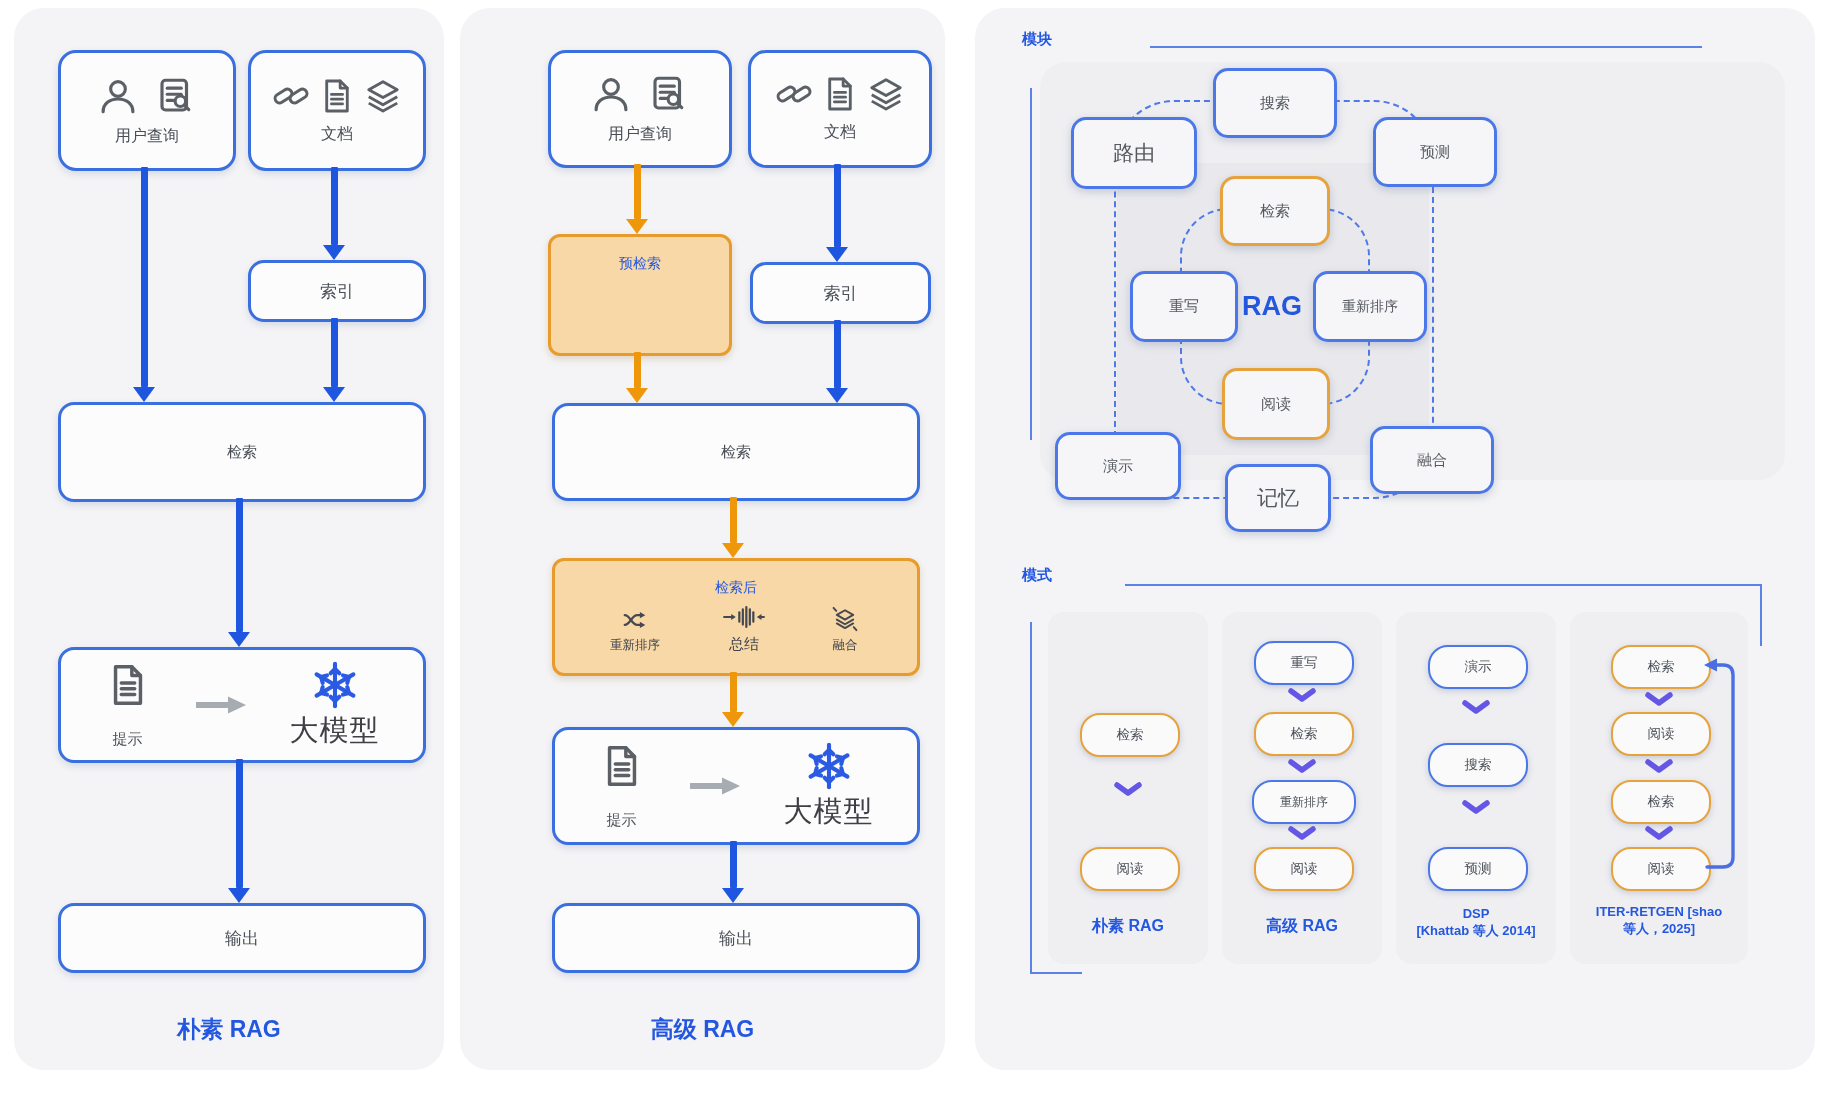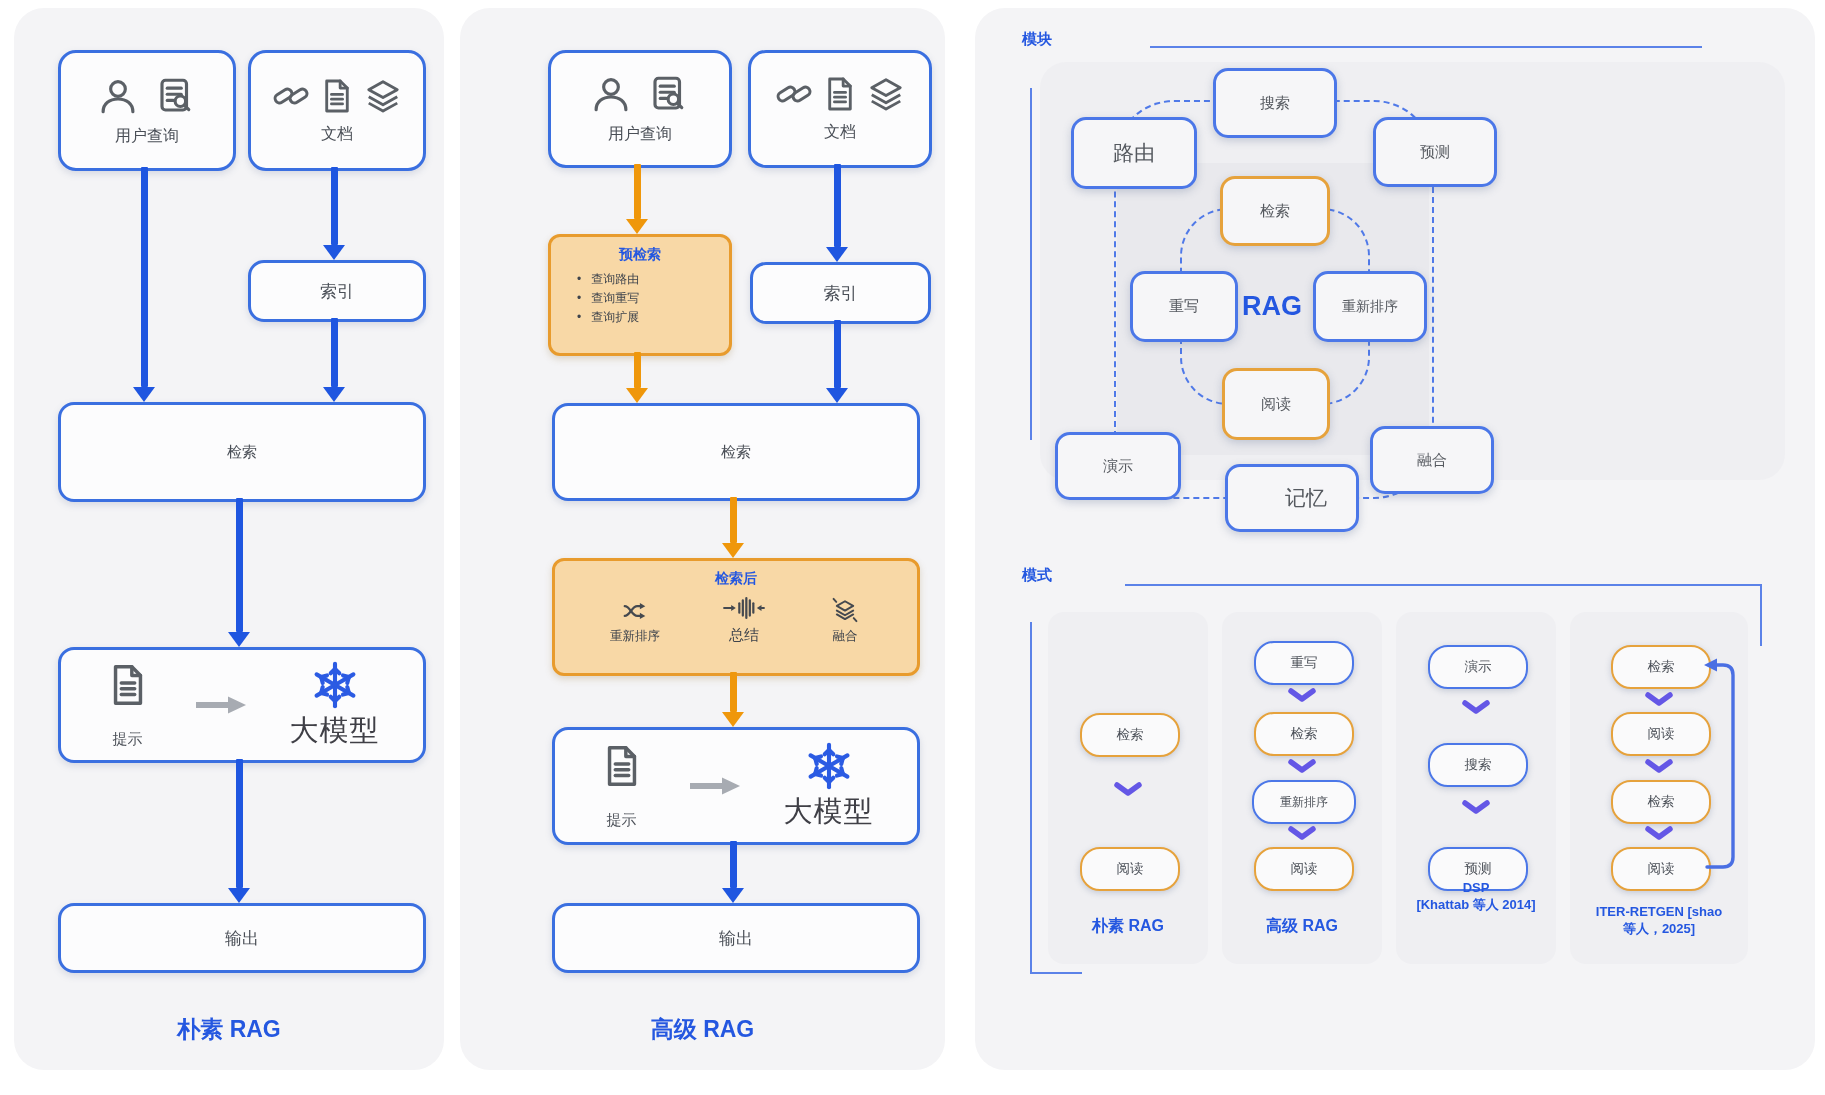--- a/index.html
+++ b/index.html
@@ -28,21 +28,21 @@
   .ring{position:absolute;border:2.5px dashed #4f79e8;}
   .line{position:absolute;background:#5b82e8;}
   .va{position:absolute;width:7px;border-radius:1px;}
   .va::after{content:"";position:absolute;bottom:-15px;left:50%;margin-left:-11px;width:0;height:0;
        border-left:11px solid transparent;border-right:11px solid transparent;border-top:15px solid;}
   .va.blue{color:#1f56e0;background:#1f56e0;}
   .va.orange{color:#ef970b;background:#ef970b;}
   .blue-label{position:absolute;color:#2457e0;font-weight:bold;text-align:center;}
   .sec-label{position:absolute;color:#2457e0;font-weight:bold;font-size:15px;}
   .icon-row{display:flex;align-items:center;}
-  .ob-title{color:#2457e0;font-weight:bold;font-size:14px;text-align:center;margin-top:9px;}
+  .ob-title{color:#2457e0;font-weight:normal;font-size:14px;text-align:center;margin-top:18px;}
   .bullets{margin-top:6px;padding-left:26px;font-size:12px;line-height:19px;color:#3f444c;}
   .bullets div::before{content:"•";margin-right:10px;}
   .post-row{display:flex;justify-content:space-around;align-items:flex-end;margin-top:6px;padding:0 24px;}
   .post-item{display:flex;flex-direction:column;align-items:center;}
   .post-item .pi-lbl{font-size:12.5px;margin-top:4px;}
   .post-item .pi-lbl.big{font-size:15px;}
   .prompt-inner{display:flex;align-items:center;justify-content:space-evenly;width:100%;}
   .pcol{display:flex;flex-direction:column;align-items:center;}
   .pcol .plbl{font-size:15px;color:#4a4f57;margin-top:22px;}
   .llm-lbl{font-size:29px;color:#3f3f46;letter-spacing:1px;}
@@ -224,25 +224,20 @@
             <path d="M3,12.5l9,5l9-5"></path>
             <path d="M3,16.5l9,5l9-5"></path>
         </svg>
       </span>
     </div>
     <div class="lbl">文档</div>
   </div>
 
   <div class="obox" style="left:548px;top:234px;width:178px;height:116px;">
     <div class="ob-title">预检索</div>
-    <div class="bullets">
-      <div>查询路由</div>
-      <div>查询重写</div>
-      <div>查询扩展</div>
-    </div>
   </div>
 
   <div class="sbox" style="left:750px;top:262px;width:175px;height:56px;font-size:17px;">索引</div>
   <div class="sbox" style="left:552px;top:403px;width:362px;height:92px;">检索</div>
 
   <div class="obox" style="left:552px;top:558px;width:362px;height:112px;">
     <div class="ob-title">检索后</div>
     <div class="post-row">
       <div class="post-item">
         <span>
@@ -372,21 +367,21 @@
   <div class="mbox" style="left:1213px;top:68px;width:118px;height:64px;">搜索</div>
   <div class="mbox" style="left:1071px;top:117px;width:120px;height:66px;font-size:21px;">路由</div>
   <div class="mbox" style="left:1373px;top:117px;width:118px;height:64px;">预测</div>
   <div class="mbox orange" style="left:1220px;top:176px;width:104px;height:64px;">检索</div>
   <div class="mbox" style="left:1130px;top:271px;width:102px;height:65px;">重写</div>
   <div class="blue-label" style="left:1226px;top:291px;width:92px;font-size:27px;">RAG</div>
   <div class="mbox" style="left:1313px;top:271px;width:108px;height:65px;font-size:14px;">重新排序</div>
   <div class="mbox orange" style="left:1222px;top:368px;width:102px;height:66px;">阅读</div>
   <div class="mbox" style="left:1055px;top:432px;width:120px;height:62px;">演示</div>
   <div class="mbox" style="left:1370px;top:426px;width:118px;height:62px;">融合</div>
-  <div class="mbox" style="left:1225px;top:464px;width:100px;height:62px;font-size:21px;padding-left:28px;">记忆</div>
+  <div class="mbox" style="left:1225px;top:464px;width:100px;height:62px;font-size:21px;">记忆</div>
 
   <div class="sec-label" style="left:1022px;top:566px;">模式</div>
   <div class="line" style="left:1125px;top:584px;width:637px;height:2px;"></div>
   <div class="line" style="left:1760px;top:584px;width:2px;height:62px;"></div>
   <div class="line" style="left:1030px;top:622px;width:2px;height:352px;"></div>
   <div class="line" style="left:1030px;top:972px;width:52px;height:2px;"></div>
 
   <div class="card" style="left:1048px;top:612px;width:160px;height:352px;"></div>
   <div class="card" style="left:1222px;top:612px;width:160px;height:352px;"></div>
   <div class="card" style="left:1396px;top:612px;width:160px;height:352px;"></div>
@@ -428,21 +423,21 @@
         <polyline points="3,3 14,11 25,3"></polyline>
       </svg>
     </span>
   <div class="pbox" style="left:1428px;top:743px;width:96px;height:40px;">搜索</div>
   <span style="position:absolute;left:1462px;top:800px;">
       <svg width="28" height="16" viewBox="0 0 28 16" fill="none" stroke="#6457e6" stroke-width="5.5" stroke-linecap="round" stroke-linejoin="round">
         <polyline points="3,3 14,11 25,3"></polyline>
       </svg>
     </span>
   <div class="pbox" style="left:1428px;top:847px;width:96px;height:40px;">预测</div>
-  <div class="blue-label" style="left:1396px;top:879px;width:160px;font-size:13px;line-height:17px;">
+  <div class="blue-label" style="left:1396px;top:905px;width:160px;font-size:13px;line-height:17px;">
     <div>DSP</div>
     <div>[Khattab 等人 2014]</div>
   </div>
 
   <div class="pbox orange" style="left:1611px;top:645px;width:96px;height:40px;">检索</div>
   <span style="position:absolute;left:1645px;top:692px;">
       <svg width="28" height="16" viewBox="0 0 28 16" fill="none" stroke="#6457e6" stroke-width="5.5" stroke-linecap="round" stroke-linejoin="round">
         <polyline points="3,3 14,11 25,3"></polyline>
       </svg>
     </span>

